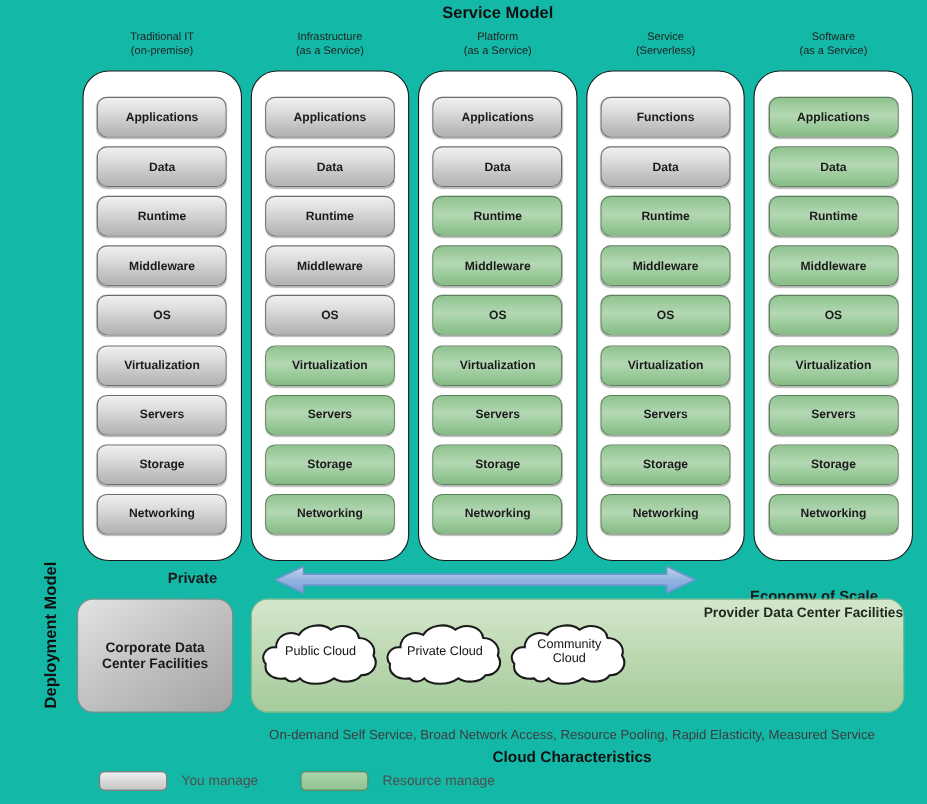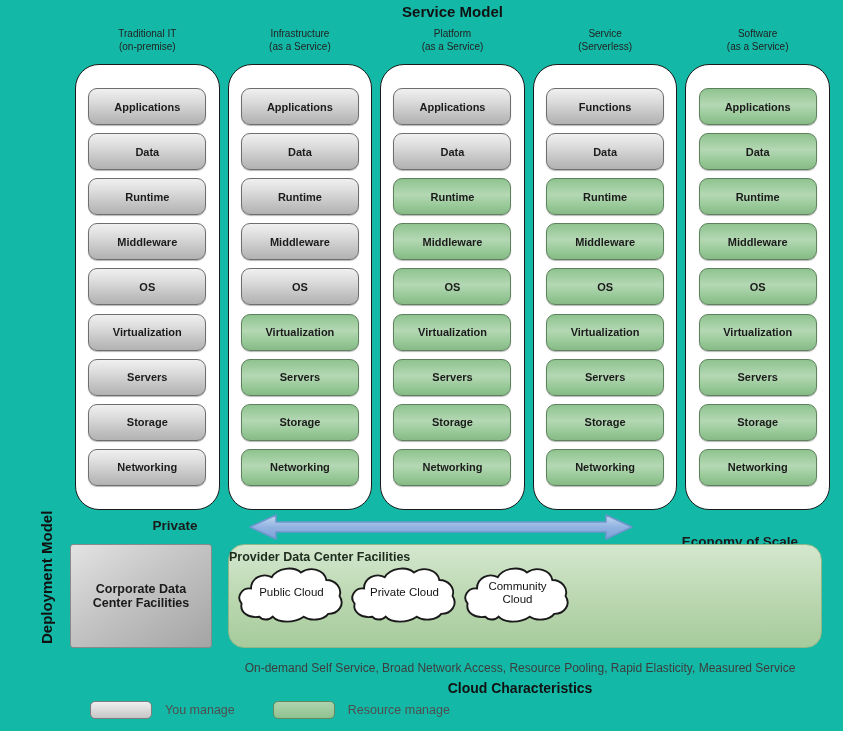--- a/index.html
+++ b/index.html
@@ -31,27 +31,27 @@
   .economy-label { position:absolute; left:655px; top:518px; width:170px; text-align:center;
                    font-size:13.5px; font-weight:bold;margin-top:16px; }
   .arrow-wrap { position:absolute; left:246px; top:512px; width:390px; height:30px; }
 
   
   .deploy-label { position:absolute; left:27px; top:493px; width:40px; height:168px;
                   writing-mode:vertical-rl; transform:rotate(180deg);
                   text-align:center; font-size:15px; font-weight:bold; line-height:40px; color:#111; }
   .corp-box { position:absolute; left:70px; top:544px; width:142px; height:104px;
               background:linear-gradient(145deg,#e3e3e3 0%,#c4c4c4 45%,#a4a4a4 100%);
-              border:1.5px solid #8a8a8a; border-radius:3px;
+              border:1.5px solid #8a8a8a; border-radius:15px;
               display:flex; align-items:center; justify-content:center; text-align:center;
               font-size:12.5px; font-weight:bold; padding:0 8px; }
   .provider-box { position:absolute; left:228px; top:544px; width:594px; height:104px;
                   background:linear-gradient(180deg,#d4e7ce 0%,#bcd8b2 50%,#a6cb9c 100%);
                   border:1.5px solid #92b787; border-radius:16px; }
-  .provider-title { text-align:left; padding-top:5px; font-size:12.5px; font-weight:bold; color:#1d2b1d; }
+  .provider-title { text-align:right; padding-top:5px; font-size:12.5px; font-weight:bold; color:#1d2b1d; }
   .clouds-row { display:flex; justify-content:flex-start; align-items:flex-end; padding:0 6px; margin-top:-2px; }
   .cloud { position:relative; width:113px; height:68px; }
   .cloud svg { position:absolute; left:0; top:0; width:100%; height:100%; }
   .cloud-label { position:absolute; left:14px; right:14px; top:0; bottom:6px;
                  display:flex; align-items:center; justify-content:center; text-align:center;
                  font-size:11.5px; line-height:1.15; color:#111; }
 
   
   .chars-line { position:absolute; left:190px; top:661px; width:660px; text-align:center;
                 font-size:12px; color:#3c3c3c; }

